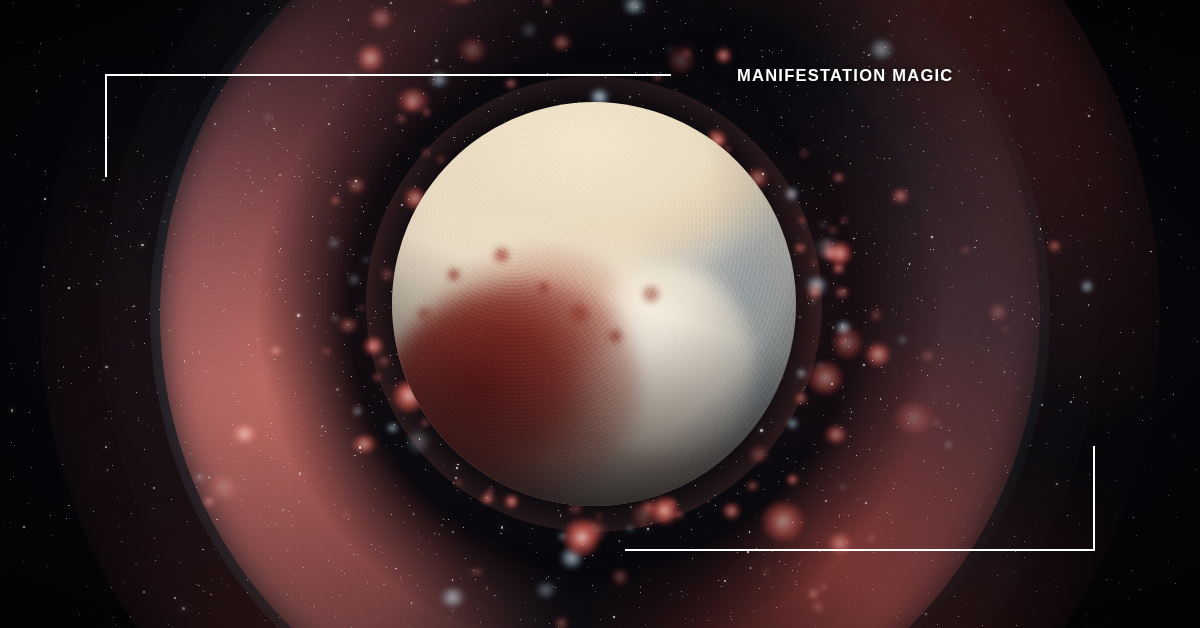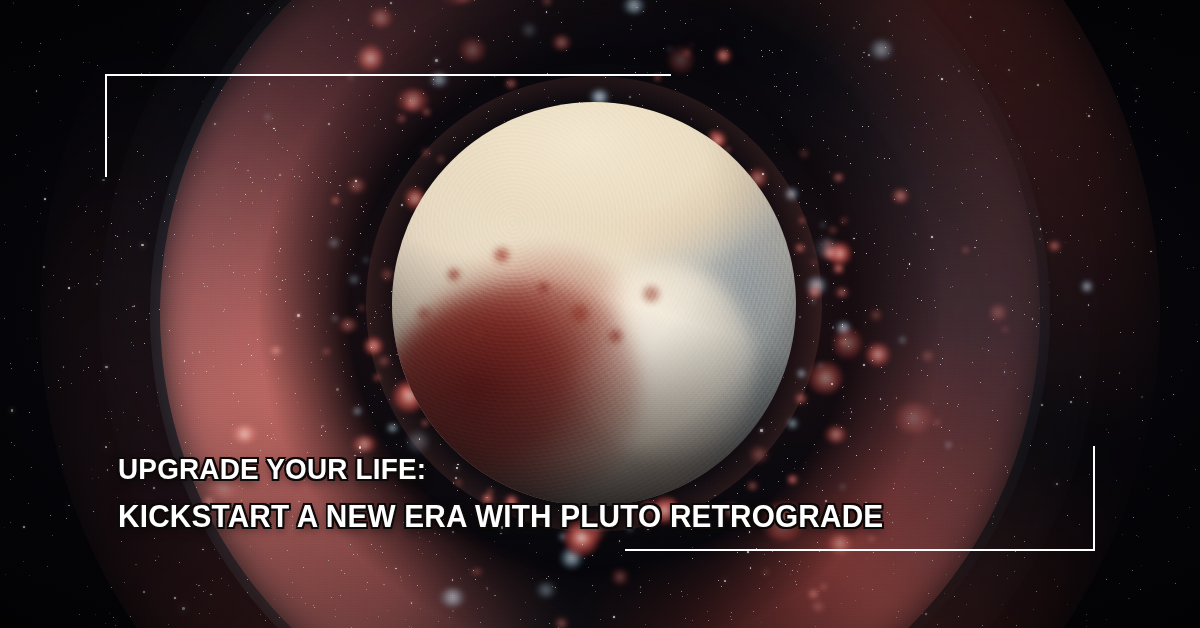--- a/index.html
+++ b/index.html
@@ -1915,19 +1915,16 @@
   <div class="bracket bracket-tl">
     <span class="h"></span>
     <span class="v"></span>
   </div>
 
   <div class="bracket bracket-br">
     <span class="h"></span>
     <span class="v"></span>
   </div>
 
-
-  <div class="headline">
-    <div class="line line-1">UPGRADE YOUR LIFE:</div>
-    <div class="line line-2">KICKSTART A NEW ERA WITH PLUTO RETROGRADE</div>
-  </div>
+  <div class="brand">MANIFESTATION MAGIC</div>
+
 
 </div>
 
 </body></html>

